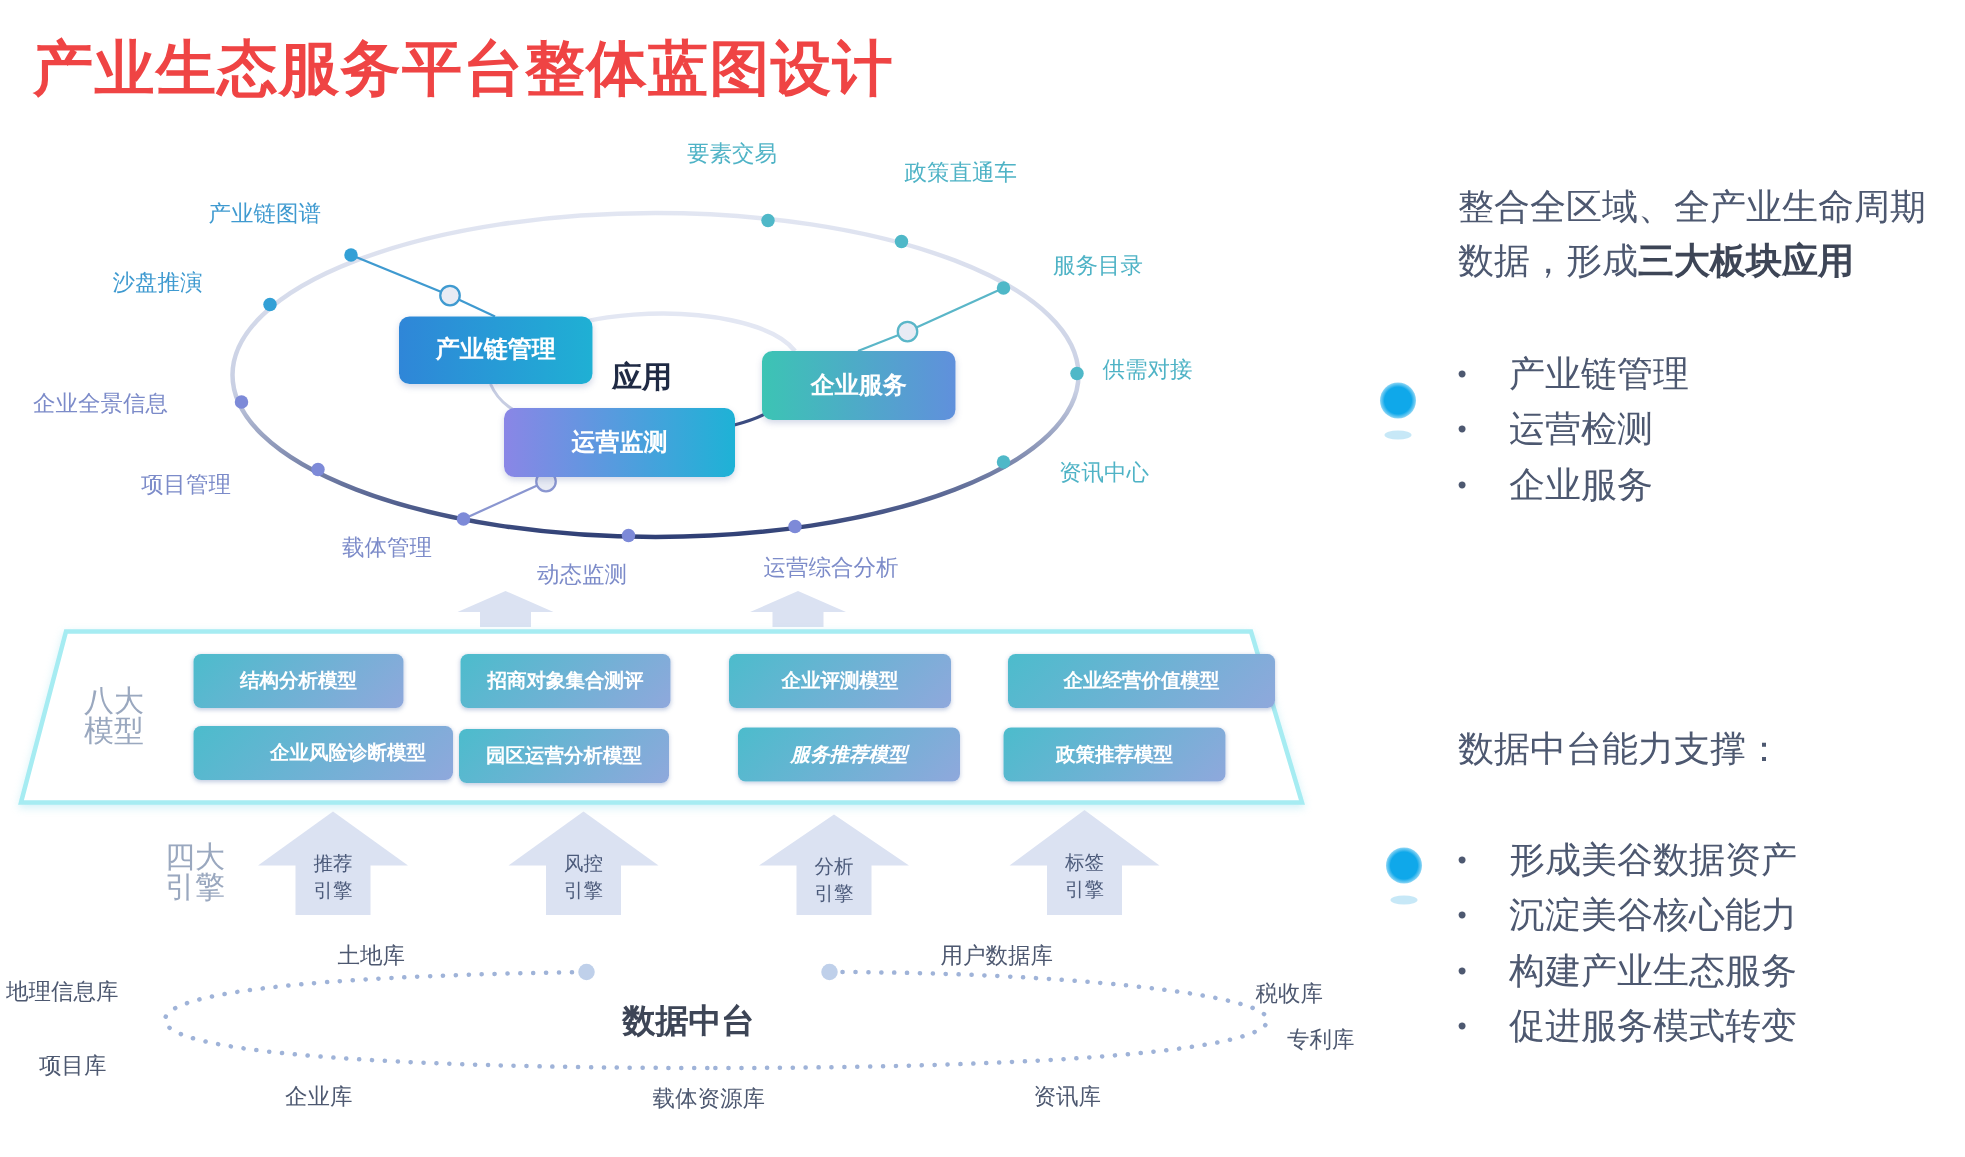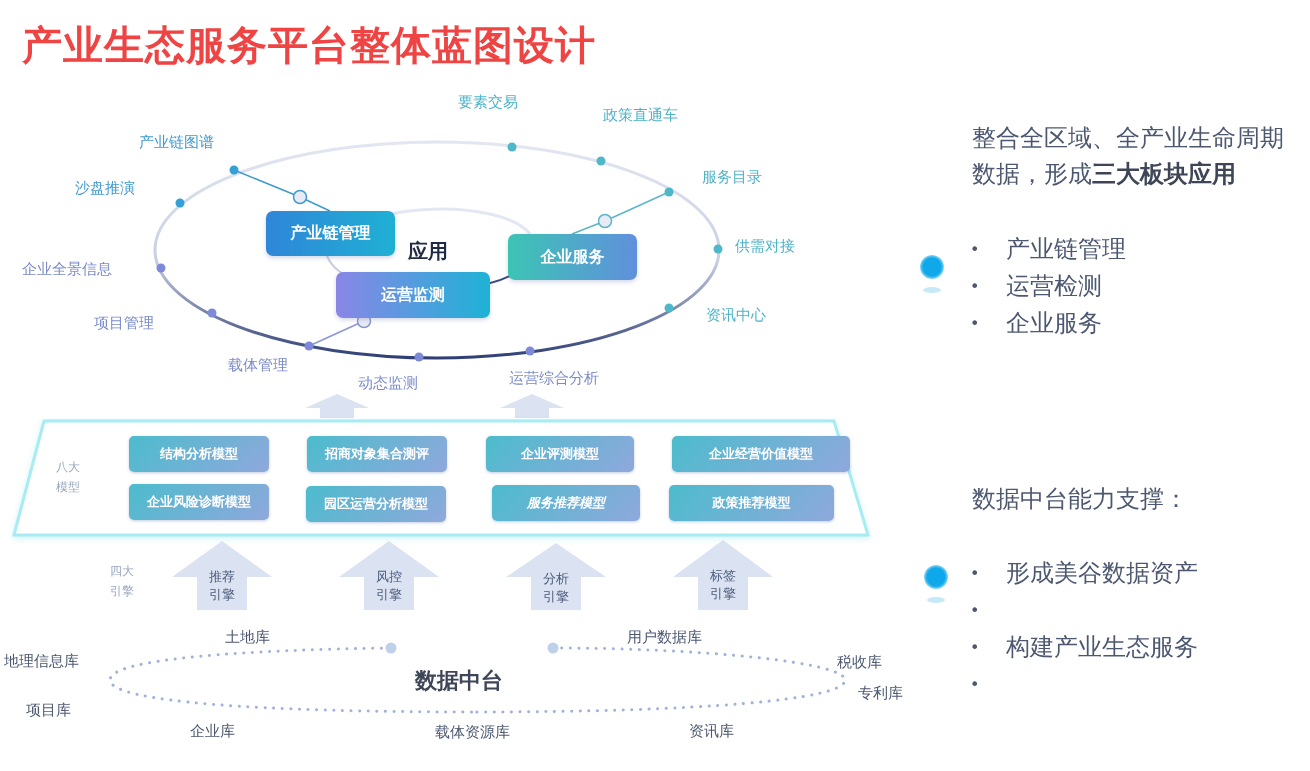--- a/index.html
+++ b/index.html
@@ -11,21 +11,21 @@
   .lbl { position:absolute; font-size:15px; white-space:nowrap; }
   .teal { color:#4fb3c6; }
   .blue { color:#3f9ad0; }
   .violet { color:#7c8bc9; }
   .app-box { position:absolute; border-radius:7px; color:#ffffff; font-weight:bold; font-size:16px;
              display:flex; align-items:center; justify-content:center; box-shadow:0 2px 4px rgba(80,100,160,0.25); }
   .center-label { position:absolute; font-size:20px; font-weight:bold; color:#1f2a44; }
   .model-btn { position:absolute; width:140px; height:36px; border-radius:5px; color:#ffffff; font-weight:bold;
                font-size:13px; display:flex; align-items:center; justify-content:center;
                background:linear-gradient(135deg,#4cbccc 0%,#8fa8dc 100%); box-shadow:0 1px 3px rgba(80,110,170,0.35); }
-  .side-label { position:absolute; font-size:12px; color:#9aa8bf; line-height:20px; text-align:right; }
+  .side-label { position:absolute; font-size:20px; color:#9aa8bf; line-height:20px; text-align:right; }
   .engine-text { position:absolute; font-size:13px; color:#4b5a7a; line-height:18px; text-align:center; width:60px; }
   .right-title { position:absolute; font-size:24px; color:#4d5870; line-height:36px; }
   .right-title b { color:#3d4556; }
   .bullets { position:absolute; list-style:none; margin:0; padding:0; }
   .bullets li { font-size:24px; color:#4d5870; line-height:37px; display:flex; align-items:center; }
   .bullets .dot { width:36px; font-size:16px; color:#4d5870; }
   .db-center { position:absolute; font-size:22px; font-weight:bold; color:#3d4556; }
   .db-lbl { position:absolute; font-size:15px; color:#4d5870; white-space:nowrap; }
 </style>
 </head>
@@ -129,24 +129,24 @@
 <div class="center-label" style="left:408px; top:238px;">应用</div>
 
 <div class="side-label" style="left:56px; top:457px;">
   <div>八大</div>
   <div>模型</div>
 </div>
 <div class="model-btn" style="left:129px; top:436px;">结构分析模型</div>
 <div class="model-btn" style="left:307px; top:436px;">招商对象集合测评</div>
 <div class="model-btn" style="left:486px; top:436px; width:148px;">企业评测模型</div>
 <div class="model-btn" style="left:672px; top:436px; width:178px;">企业经营价值模型</div>
-<div class="model-btn" style="left:129px; top:484px;">企业风险诊断模型</div>
+<div class="model-btn" style="left:129px; top:484px;padding-left:33px;">企业风险诊断模型</div>
 <div class="model-btn" style="left:306px; top:486px;">园区运营分析模型</div>
 <div class="model-btn" style="left:492px; top:485px; width:148px;font-style:italic;">服务推荐模型</div>
-<div class="model-btn" style="left:669px; top:485px; width:165px;">政策推荐模型</div>
+<div class="model-btn" style="left:669px; top:485px; width:148px;">政策推荐模型</div>
 
 <div class="side-label" style="left:110px; top:561px;">
   <div>四大</div>
   <div>引擎</div>
 </div>
 <div class="engine-text" style="left:192px; top:568px;">
   <div>推荐</div>
   <div>引擎</div>
 </div>
 <div class="engine-text" style="left:359px; top:568px;">
@@ -193,21 +193,23 @@
 </ul>
 
 <div class="right-title" style="left:972px; top:481px;">数据中台能力支撑：</div>
 <ul class="bullets" style="left:970px; top:555px;">
   <li>
       <span class="dot">•</span>
       <span>形成美谷数据资产</span>
     </li>
   <li>
       <span class="dot">•</span>
+      <span>沉淀美谷核心能力</span>
     </li>
   <li>
       <span class="dot">•</span>
       <span>构建产业生态服务</span>
     </li>
   <li>
       <span class="dot">•</span>
+      <span>促进服务模式转变</span>
     </li>
 </ul>
 
 </body></html>

